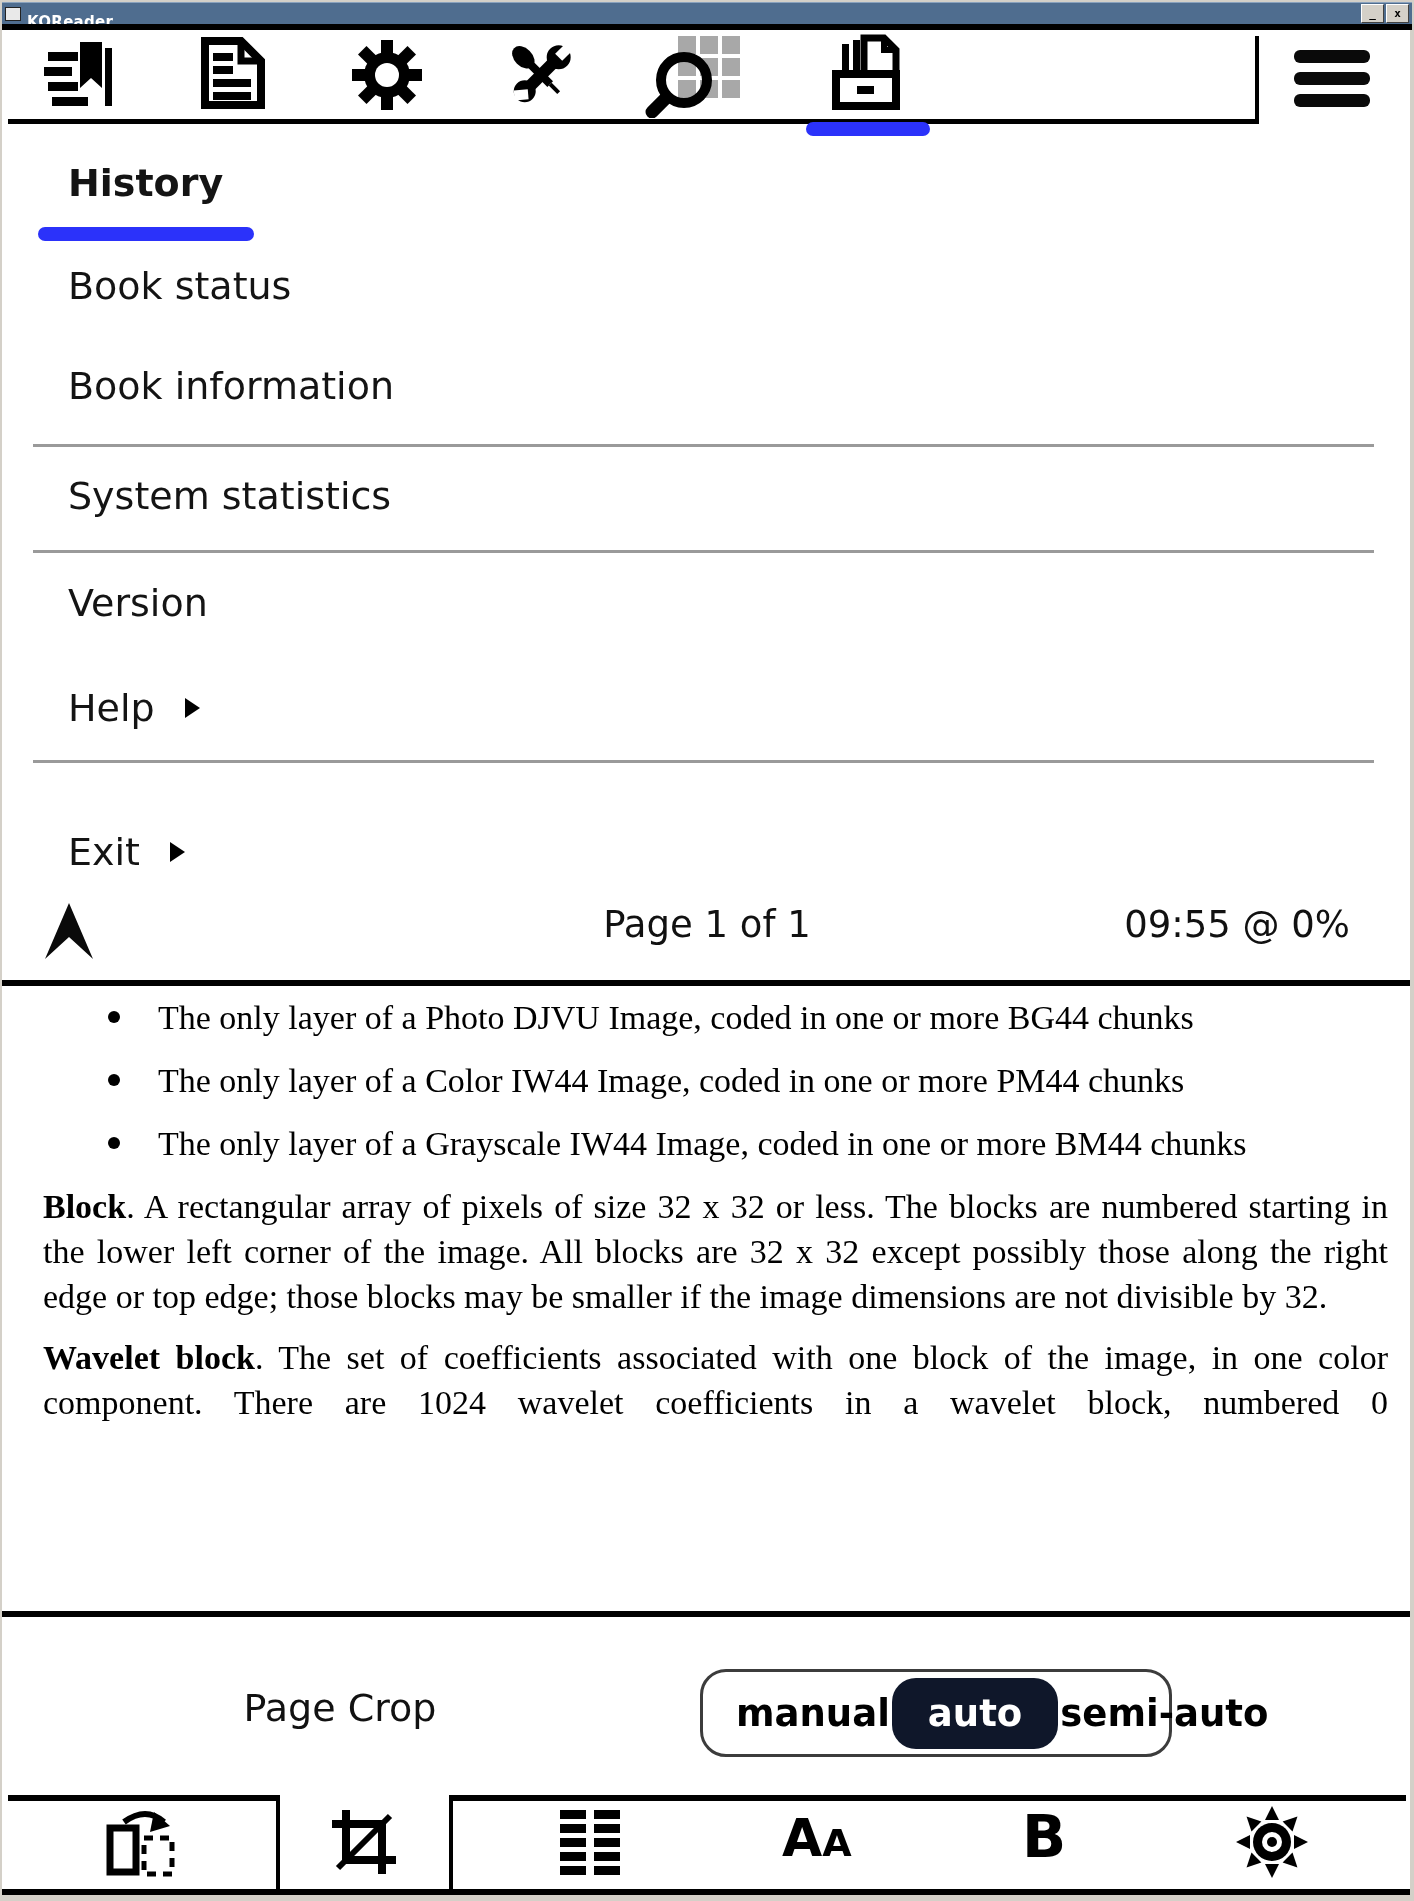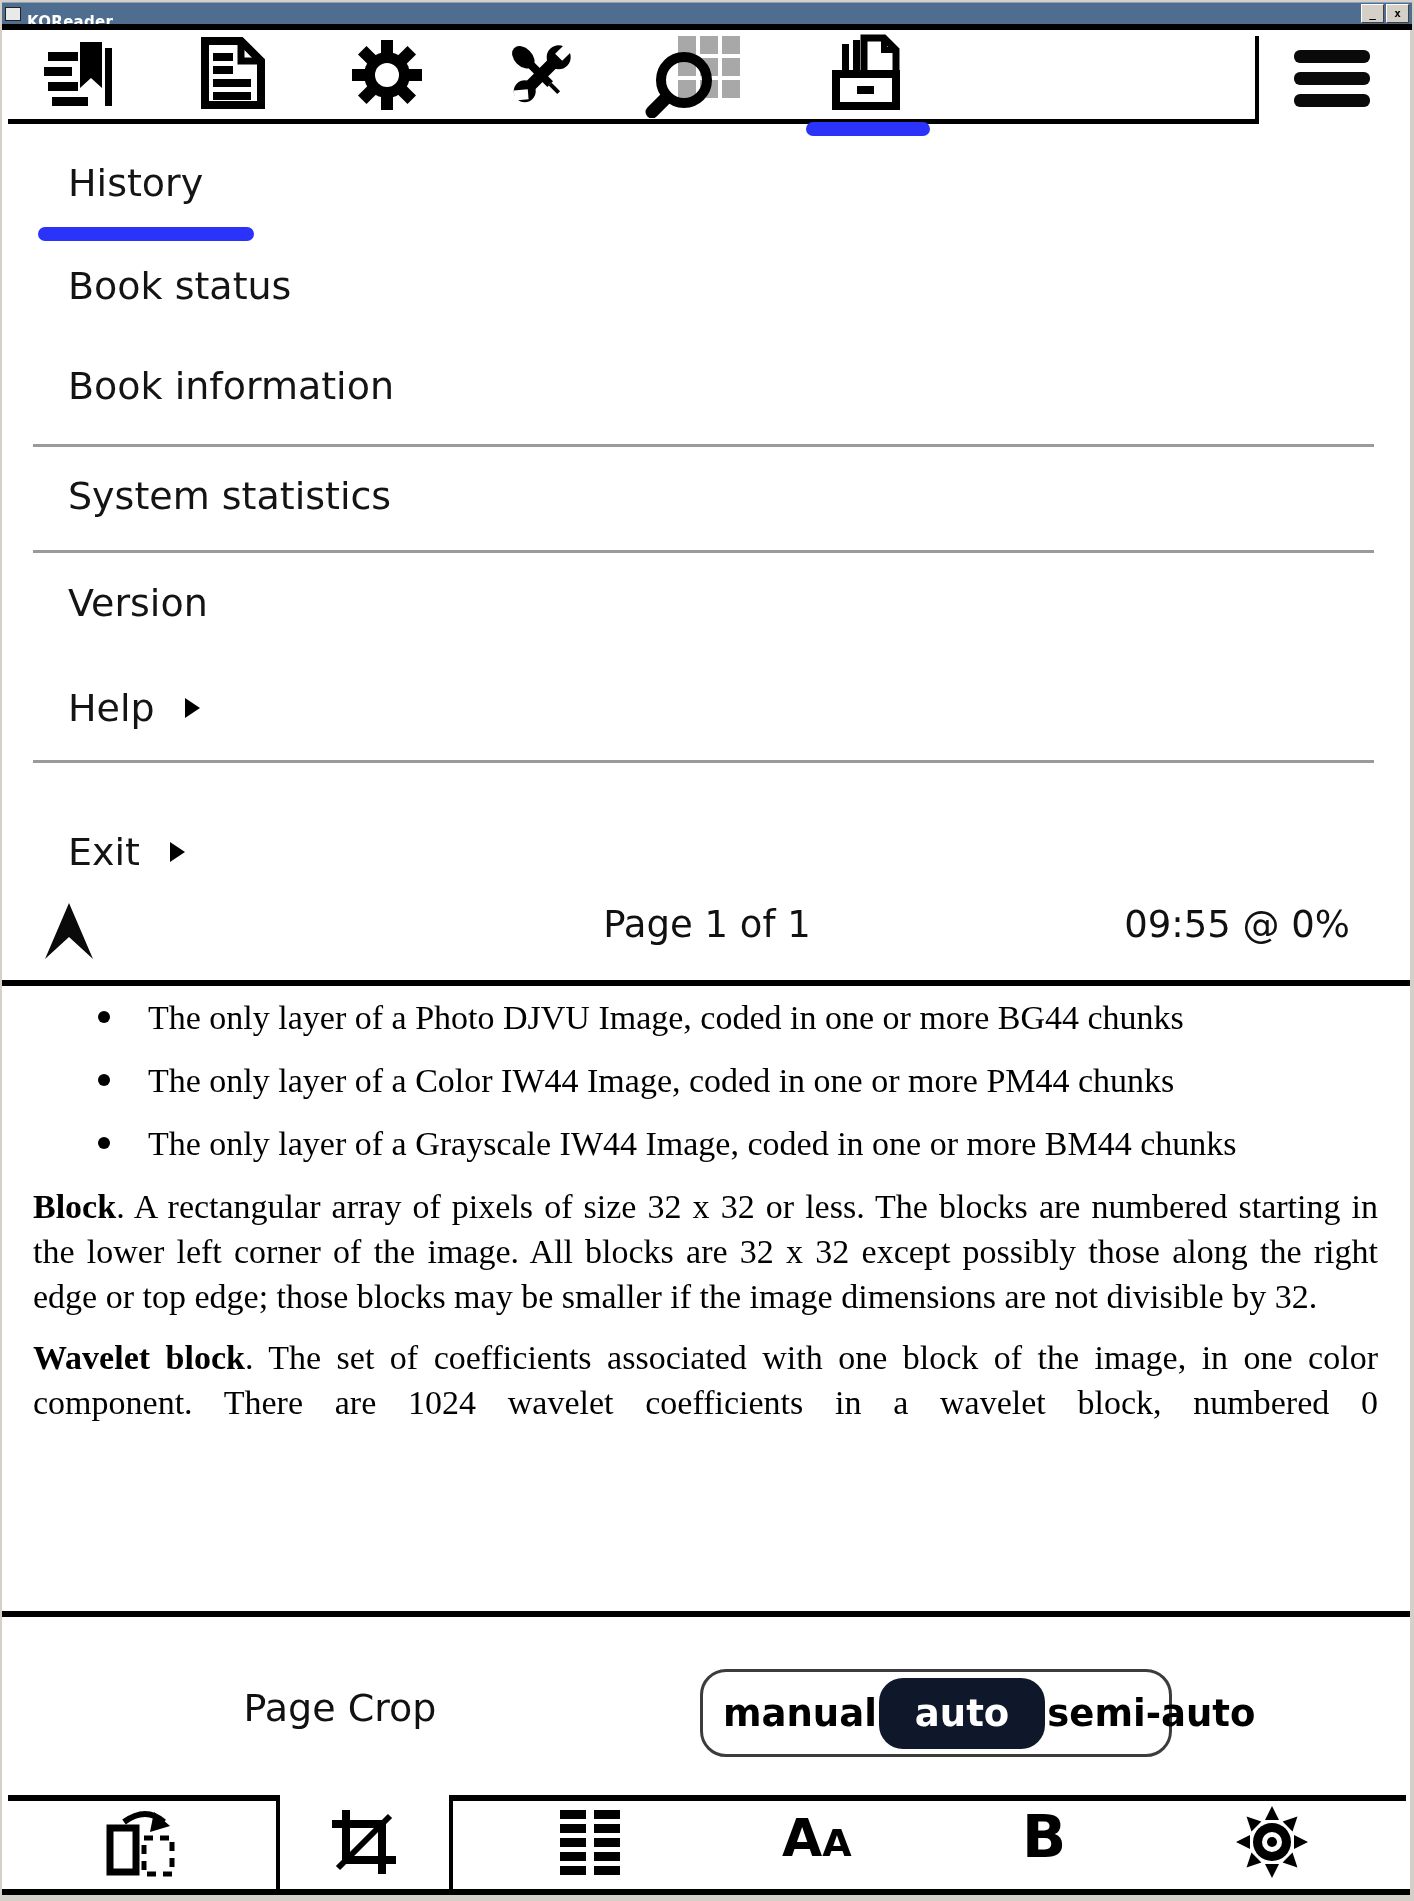--- a/index.html
+++ b/index.html
@@ -18,21 +18,21 @@
   .title-text{color:#fff;font-weight:bold;font-size:15px;letter-spacing:.3px;margin-top:16px;}
   .titlebar-spacer{flex:1;}
   .win-btn{width:21px;height:17px;background:#d4d0c8;margin-left:2px;
     border-top:1px solid #fff;border-left:1px solid #fff;border-right:1px solid #404040;border-bottom:1px solid #404040;
     display:flex;align-items:center;justify-content:center;
     font-family:"DejaVu Sans Mono","Liberation Mono",monospace;font-size:11px;font-weight:bold;color:#000;line-height:8px;}
   .black-band{top:24px;left:2px;right:2px;height:6px;background:#000;z-index:9;}
   .page-bg{top:30px;left:2px;right:4px;bottom:6px;background:#fff;z-index:0;}
 
   
-  .doc-text{top:995px;left:33px;width:1345px;z-index:1;
+  .doc-text{top:995px;left:43px;width:1345px;z-index:1;
     font-family:"Liberation Serif","DejaVu Serif",serif;font-size:34px;line-height:45px;color:#000;}
   .doc-text .bullet{position:relative;padding-left:115px;margin-bottom:18px;}
   .doc-text .bullet::before{content:"";position:absolute;left:65px;top:16px;width:12px;height:12px;border-radius:50%;background:#000;}
   .doc-text p{margin:0 0 16px 0;text-align:justify;}
   .doc-text .term{font-weight:bold;}
   .doc-text p.stretch{text-align-last:justify;}
 
   
   .menu-panel{top:30px;left:2px;right:4px;height:950px;background:#fff;z-index:3;}
   .menu-bottom-line{top:980px;left:2px;right:4px;height:6px;background:#000;z-index:4;}
@@ -52,21 +52,21 @@
   .page-row-label{left:0;right:0;top:903px;text-align:center;font-size:37px;color:#111;z-index:4;}
   .clock{right:64px;top:903px;font-size:37px;color:#111;z-index:4;}
   .chevron-up{left:40px;top:897px;z-index:4;cursor:pointer;}
 
   
   .panel-top-line{top:1611px;left:2px;right:4px;height:6px;background:#000;z-index:5;}
   .bottom-panel{top:1617px;left:2px;right:4px;height:272px;background:#fff;z-index:5;}
   .panel-bottom-line{top:1889px;left:2px;right:4px;height:6px;background:#000;z-index:6;}
   .pagecrop-label{left:150px;top:1686px;width:380px;text-align:center;font-size:38px;font-weight:500;color:#111;z-index:6;}
   .toggle{left:700px;top:1669px;width:472px;height:88px;box-sizing:border-box;border:3px solid #3c3c3c;border-radius:26px;
-    display:flex;align-items:center;justify-content:space-between;padding:0 20px;z-index:6;background:#fff;}
+    display:flex;align-items:center;justify-content:space-between;padding:0 33px;z-index:6;background:#fff;}
   .toggle .opt{font-size:37px;font-weight:600;color:#000;cursor:pointer;white-space:nowrap;}
   .toggle .opt.selected{background:#0f172a;color:#fff;border-radius:24px;padding:14px 36px;margin:0 2px;}
 
   .tab-top-left{top:1795px;left:8px;width:270px;height:6px;background:#000;z-index:6;}
   .tab-top-right{top:1795px;left:451px;right:8px;height:6px;background:#000;z-index:6;}
   .tab-vline1{left:276px;top:1795px;width:4px;height:94px;background:#000;z-index:6;}
   .tab-vline2{left:449px;top:1795px;width:4px;height:94px;background:#000;z-index:6;}
   .tab-icon{z-index:6;cursor:pointer;}
   .aa-icon{font-weight:700;color:#000;z-index:6;cursor:pointer;line-height:1;}
   .aa-icon .big{font-size:52px;}
@@ -184,21 +184,21 @@
     <rect x="31" y="52" width="17" height="8" fill="#000"></rect>
   </svg>
 </div>
 <div class="abs blue-underline"></div>
 <div class="abs hamburger">
   <div class="bar"></div>
   <div class="bar"></div>
   <div class="bar"></div>
 </div>
 
-<div class="abs menu-item" style="top:160px;">History</div>
+<div class="abs menu-item" style="top:160px;font-weight:bold;">History</div>
 <div class="abs history-underline"></div>
 <div class="abs menu-item" style="top:263px;">Book status</div>
 <div class="abs menu-item" style="top:363px;">Book information</div>
 <div class="abs menu-sep" style="top:444px;"></div>
 <div class="abs menu-item" style="top:473px;">System statistics</div>
 <div class="abs menu-sep" style="top:550px;"></div>
 <div class="abs menu-item" style="top:580px;">Version</div>
 <div class="abs menu-item" style="top:685px;">
   <span>Help</span>
   <span class="submenu-arrow"></span>

